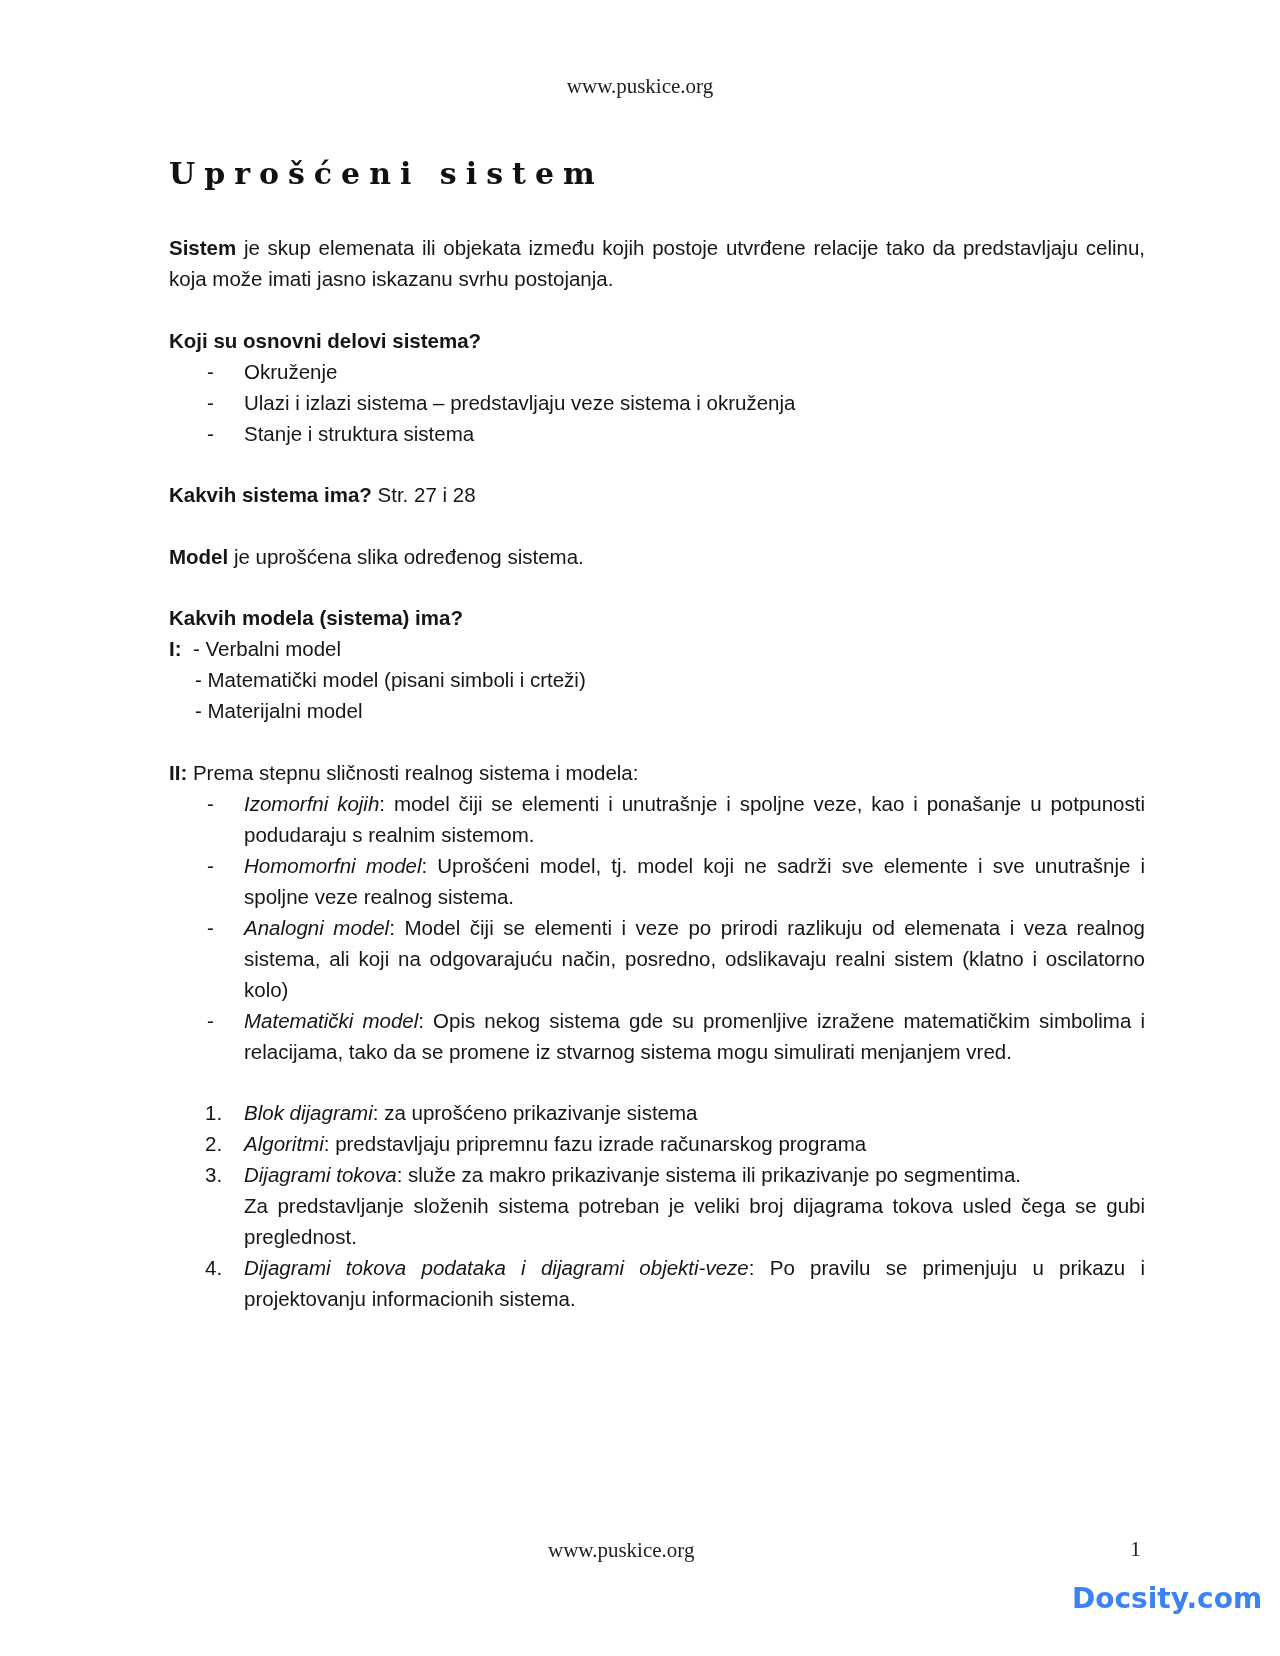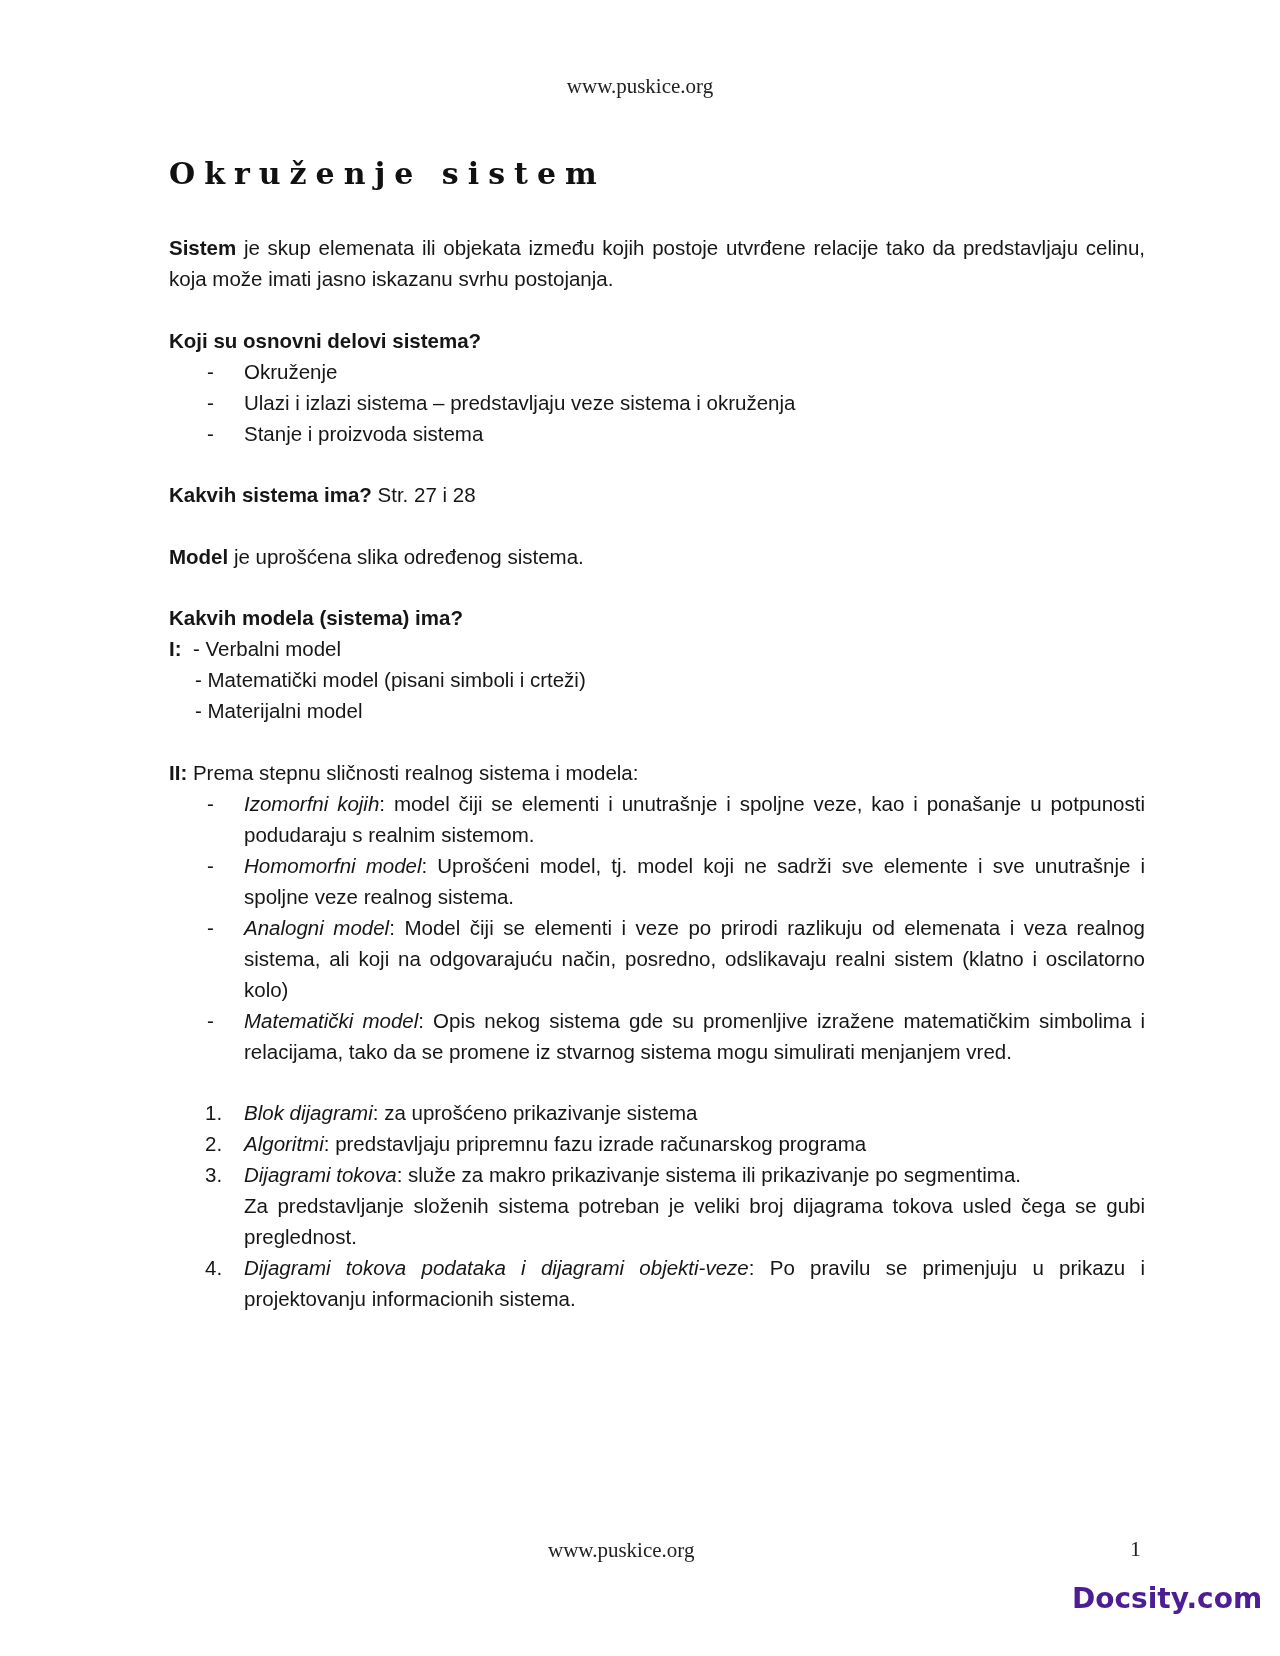--- a/index.html
+++ b/index.html
@@ -21,42 +21,42 @@
     .dash-list li .bullet { position: absolute; left: 38px; top: 0; }
     .sub-indent { padding-left: 26px; }
     .num-list { margin: 0; padding: 0; list-style: none; }
     .num-list li { position: relative; padding-left: 75px; text-align: justify; }
     .num-list li .num { position: absolute; left: 36px; top: 0; }
     .footer-url { position: absolute; top: 1538px; left: 548px; font-family: "Liberation Serif", serif;
       font-size: 21px; color: #222; }
     .page-num { position: absolute; top: 1536px; left: 1130px; font-family: "Liberation Serif", serif;
       font-size: 22px; color: #222; }
     .docsity { position: absolute; top: 1582px; left: 1072px; font-family: "DejaVu Sans", sans-serif;
-      font-weight: bold; font-size: 28px; color: #4c1d95; letter-spacing: 0px; }
+      font-weight: bold; font-size: 28px; color: #3b82f6; letter-spacing: 0px; }
   </style>
 </head>
 <body>
 
 <div class="page">
 
   <div class="header-url">www.puskice.org</div>
 
-  <h1 class="title">Okruženje sistem</h1>
+  <h1 class="title">Uprošćeni sistem</h1>
 
   <div class="content">
 
     <p><b>Sistem</b><span> je skup elemenata ili objekata između kojih postoje utvrđene relacije tako da predstavljaju celinu, koja može imati jasno iskazanu svrhu postojanja.</span></p>
 
     <div class="gap"></div>
 
     <p><b>Koji su osnovni delovi sistema?</b></p>
     <ul class="dash-list">
       <li><span class="bullet">-</span><span>Okruženje</span></li>
       <li><span class="bullet">-</span><span>Ulazi i izlazi sistema – predstavljaju veze sistema i okruženja</span></li>
-      <li><span class="bullet">-</span><span>Stanje i proizvoda sistema</span></li>
+      <li><span class="bullet">-</span><span>Stanje i struktura sistema</span></li>
     </ul>
 
     <div class="gap"></div>
 
     <p><b>Kakvih sistema ima?</b><span> Str. 27 i 28</span></p>
 
     <div class="gap"></div>
 
     <p><b>Model</b><span> je uprošćena slika određenog sistema.</span></p>
 

